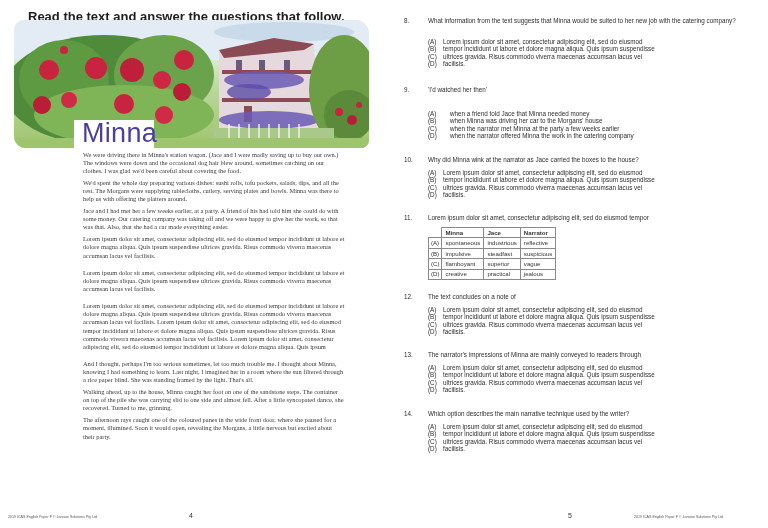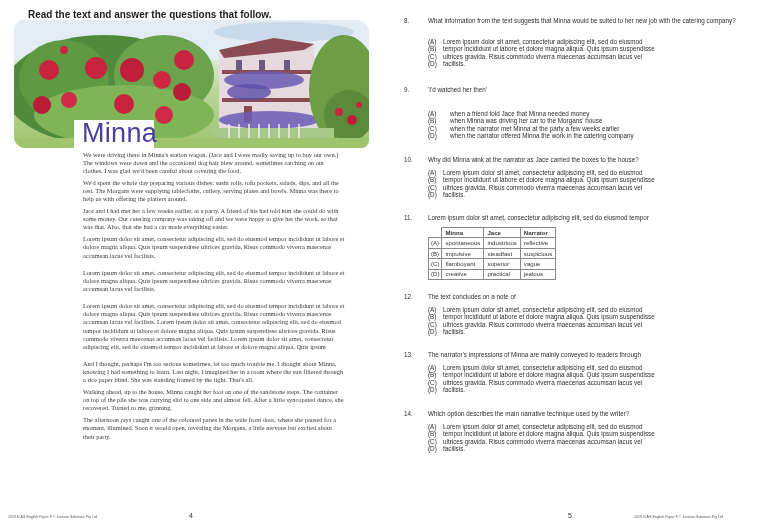--- a/index.html
+++ b/index.html
@@ -5,21 +5,21 @@
   html, body { margin: 0; padding: 0; }
   body {
     width: 768px; height: 528px; background: #ffffff; position: relative; overflow: hidden;
     font-family: "Liberation Sans", sans-serif; color: #2a2a2a;
   }
   .page { position: absolute; top: 0; height: 528px; }
   .page-left { left: 0; width: 384px; }
   .page-right { left: 384px; width: 384px; }
 
   .instruction {
-    position: absolute; left: 28px; top: 9px; font-size: 10px; font-weight: bold; color: #1e1e1e;
+    position: absolute; left: 28px; top: 9px; font-size: 13px; font-weight: bold; color: #1e1e1e;
   }
 
   
   .illustration {
     position: absolute; left: 14px; top: 20px; width: 355px; height: 128px; overflow: hidden;
     border-radius: 10px 14px 8px 12px;
     background: linear-gradient(180deg, #dfe9f2 0%, #eef3e6 20%, #b9d69a 55%, #9fc46e 100%);
   }
   .illustration svg { position: absolute; left: 0; top: 0; }
   .story-title-box {

